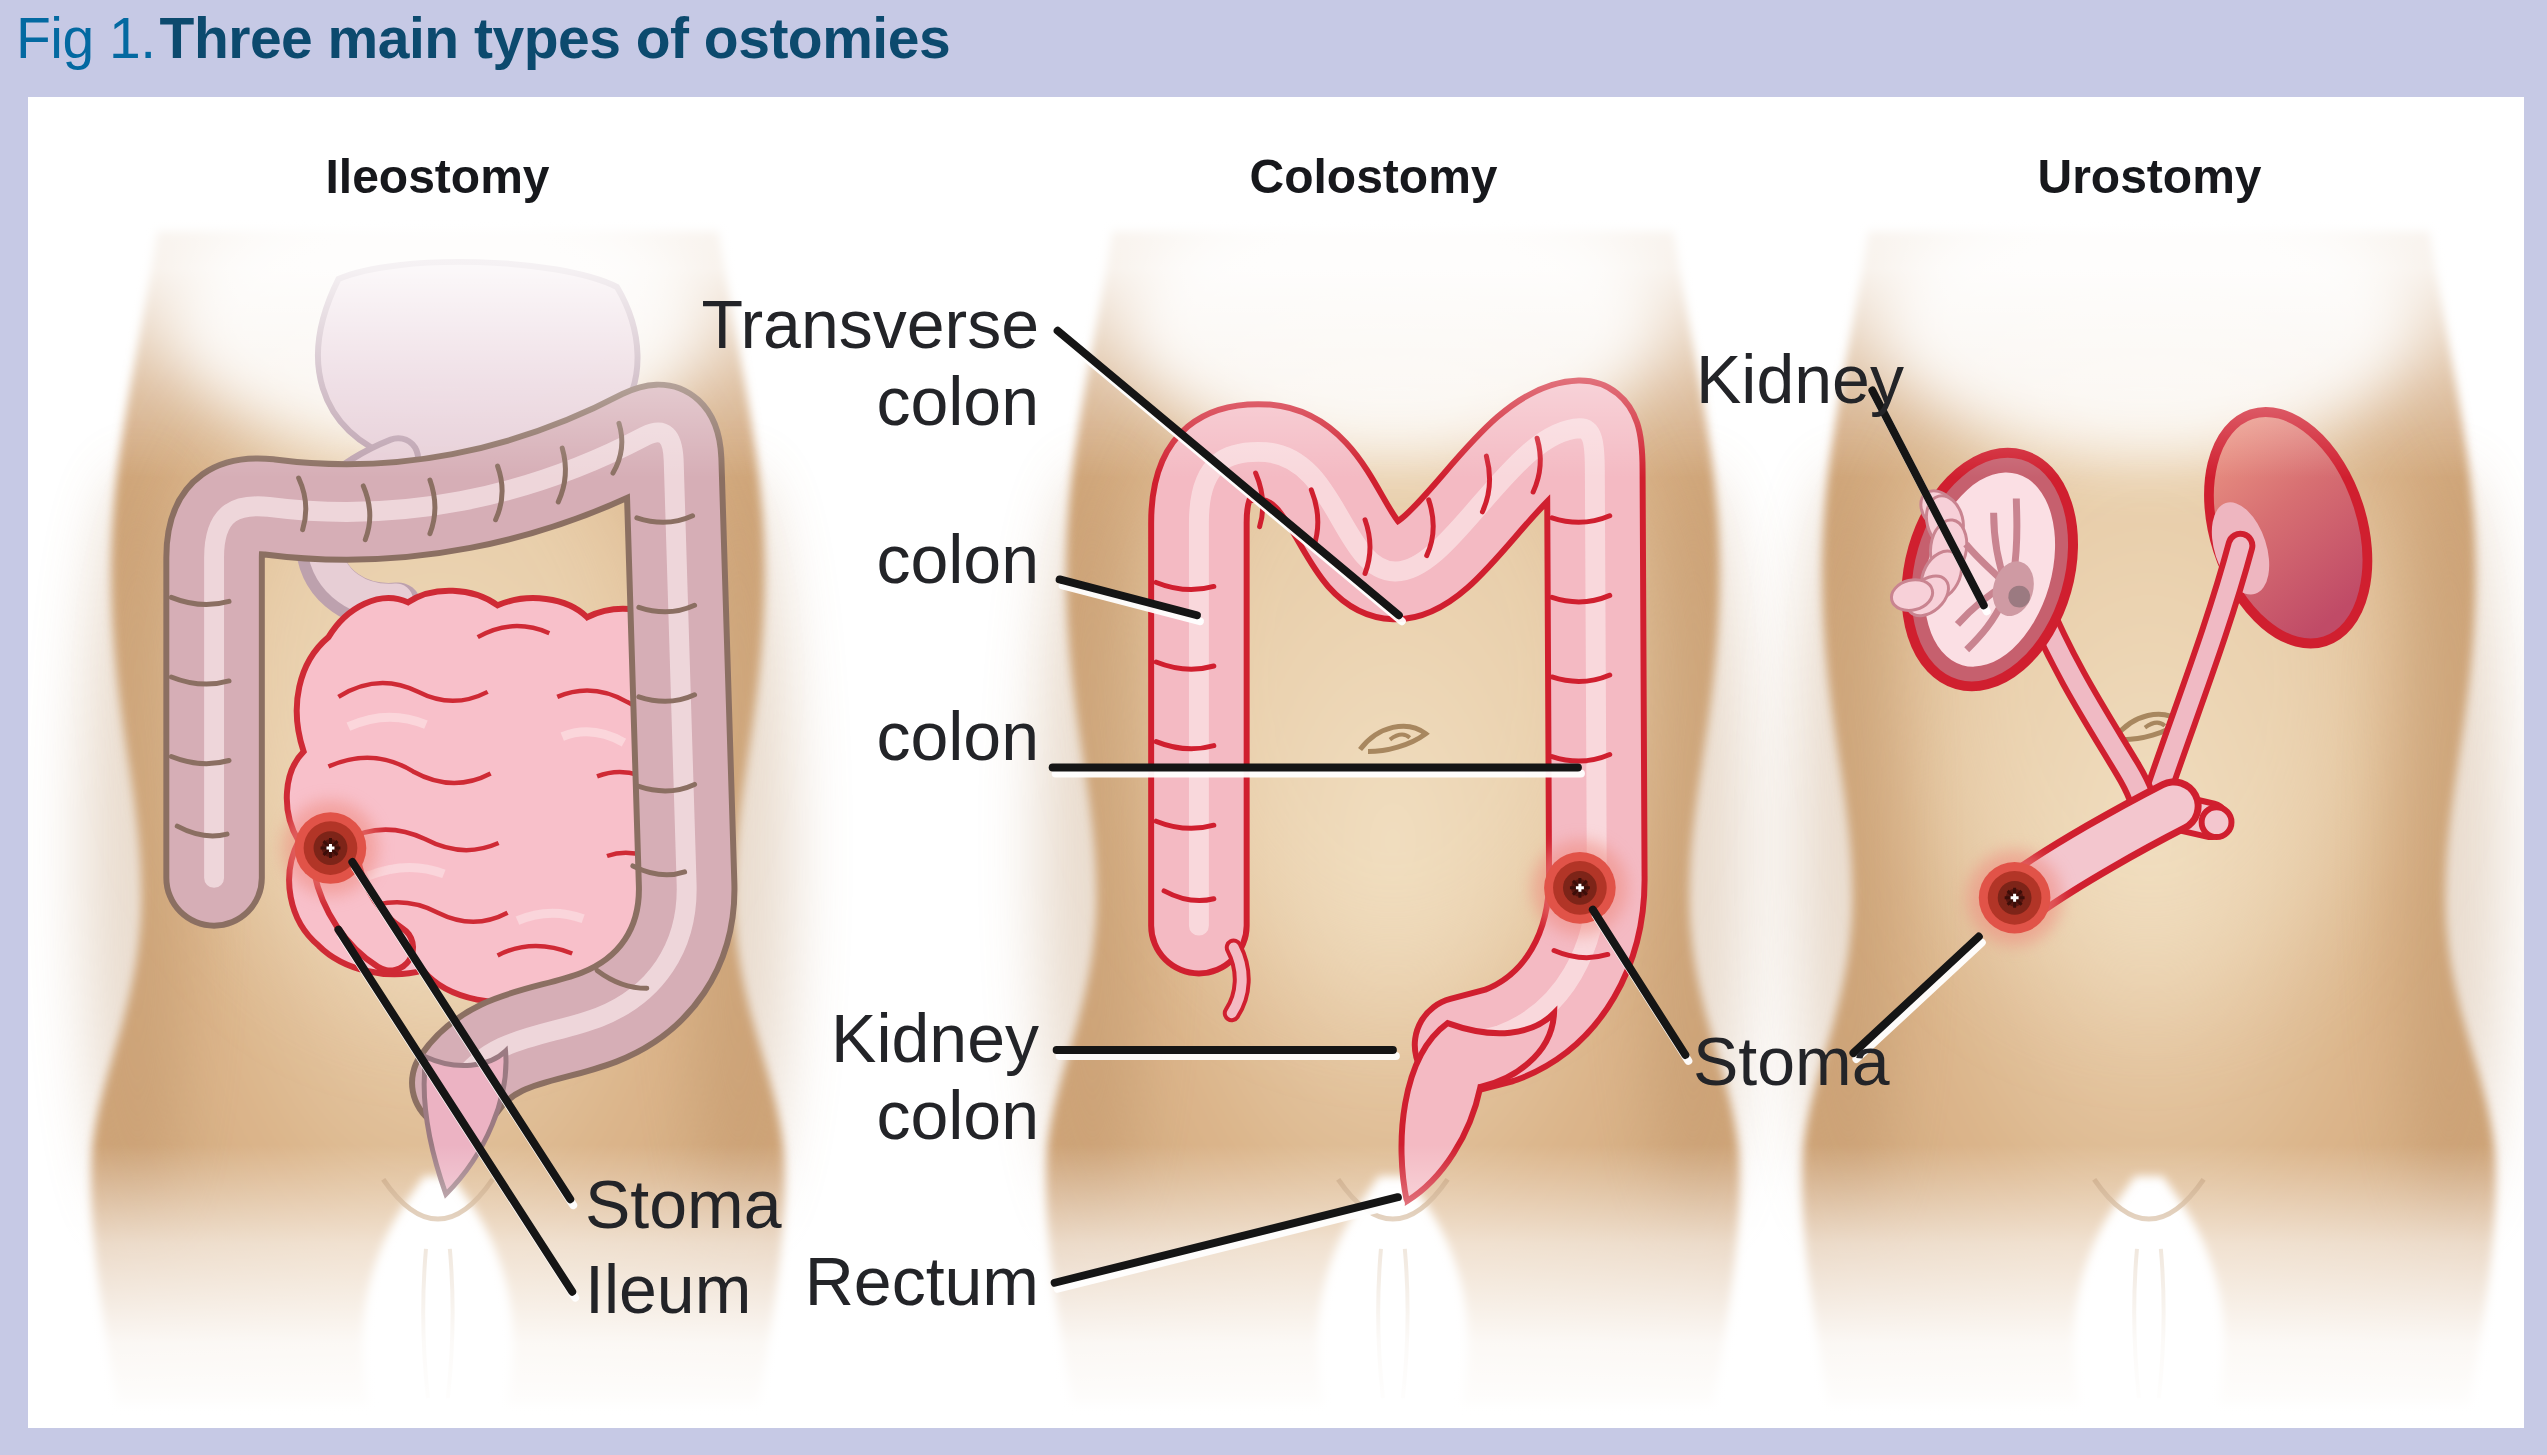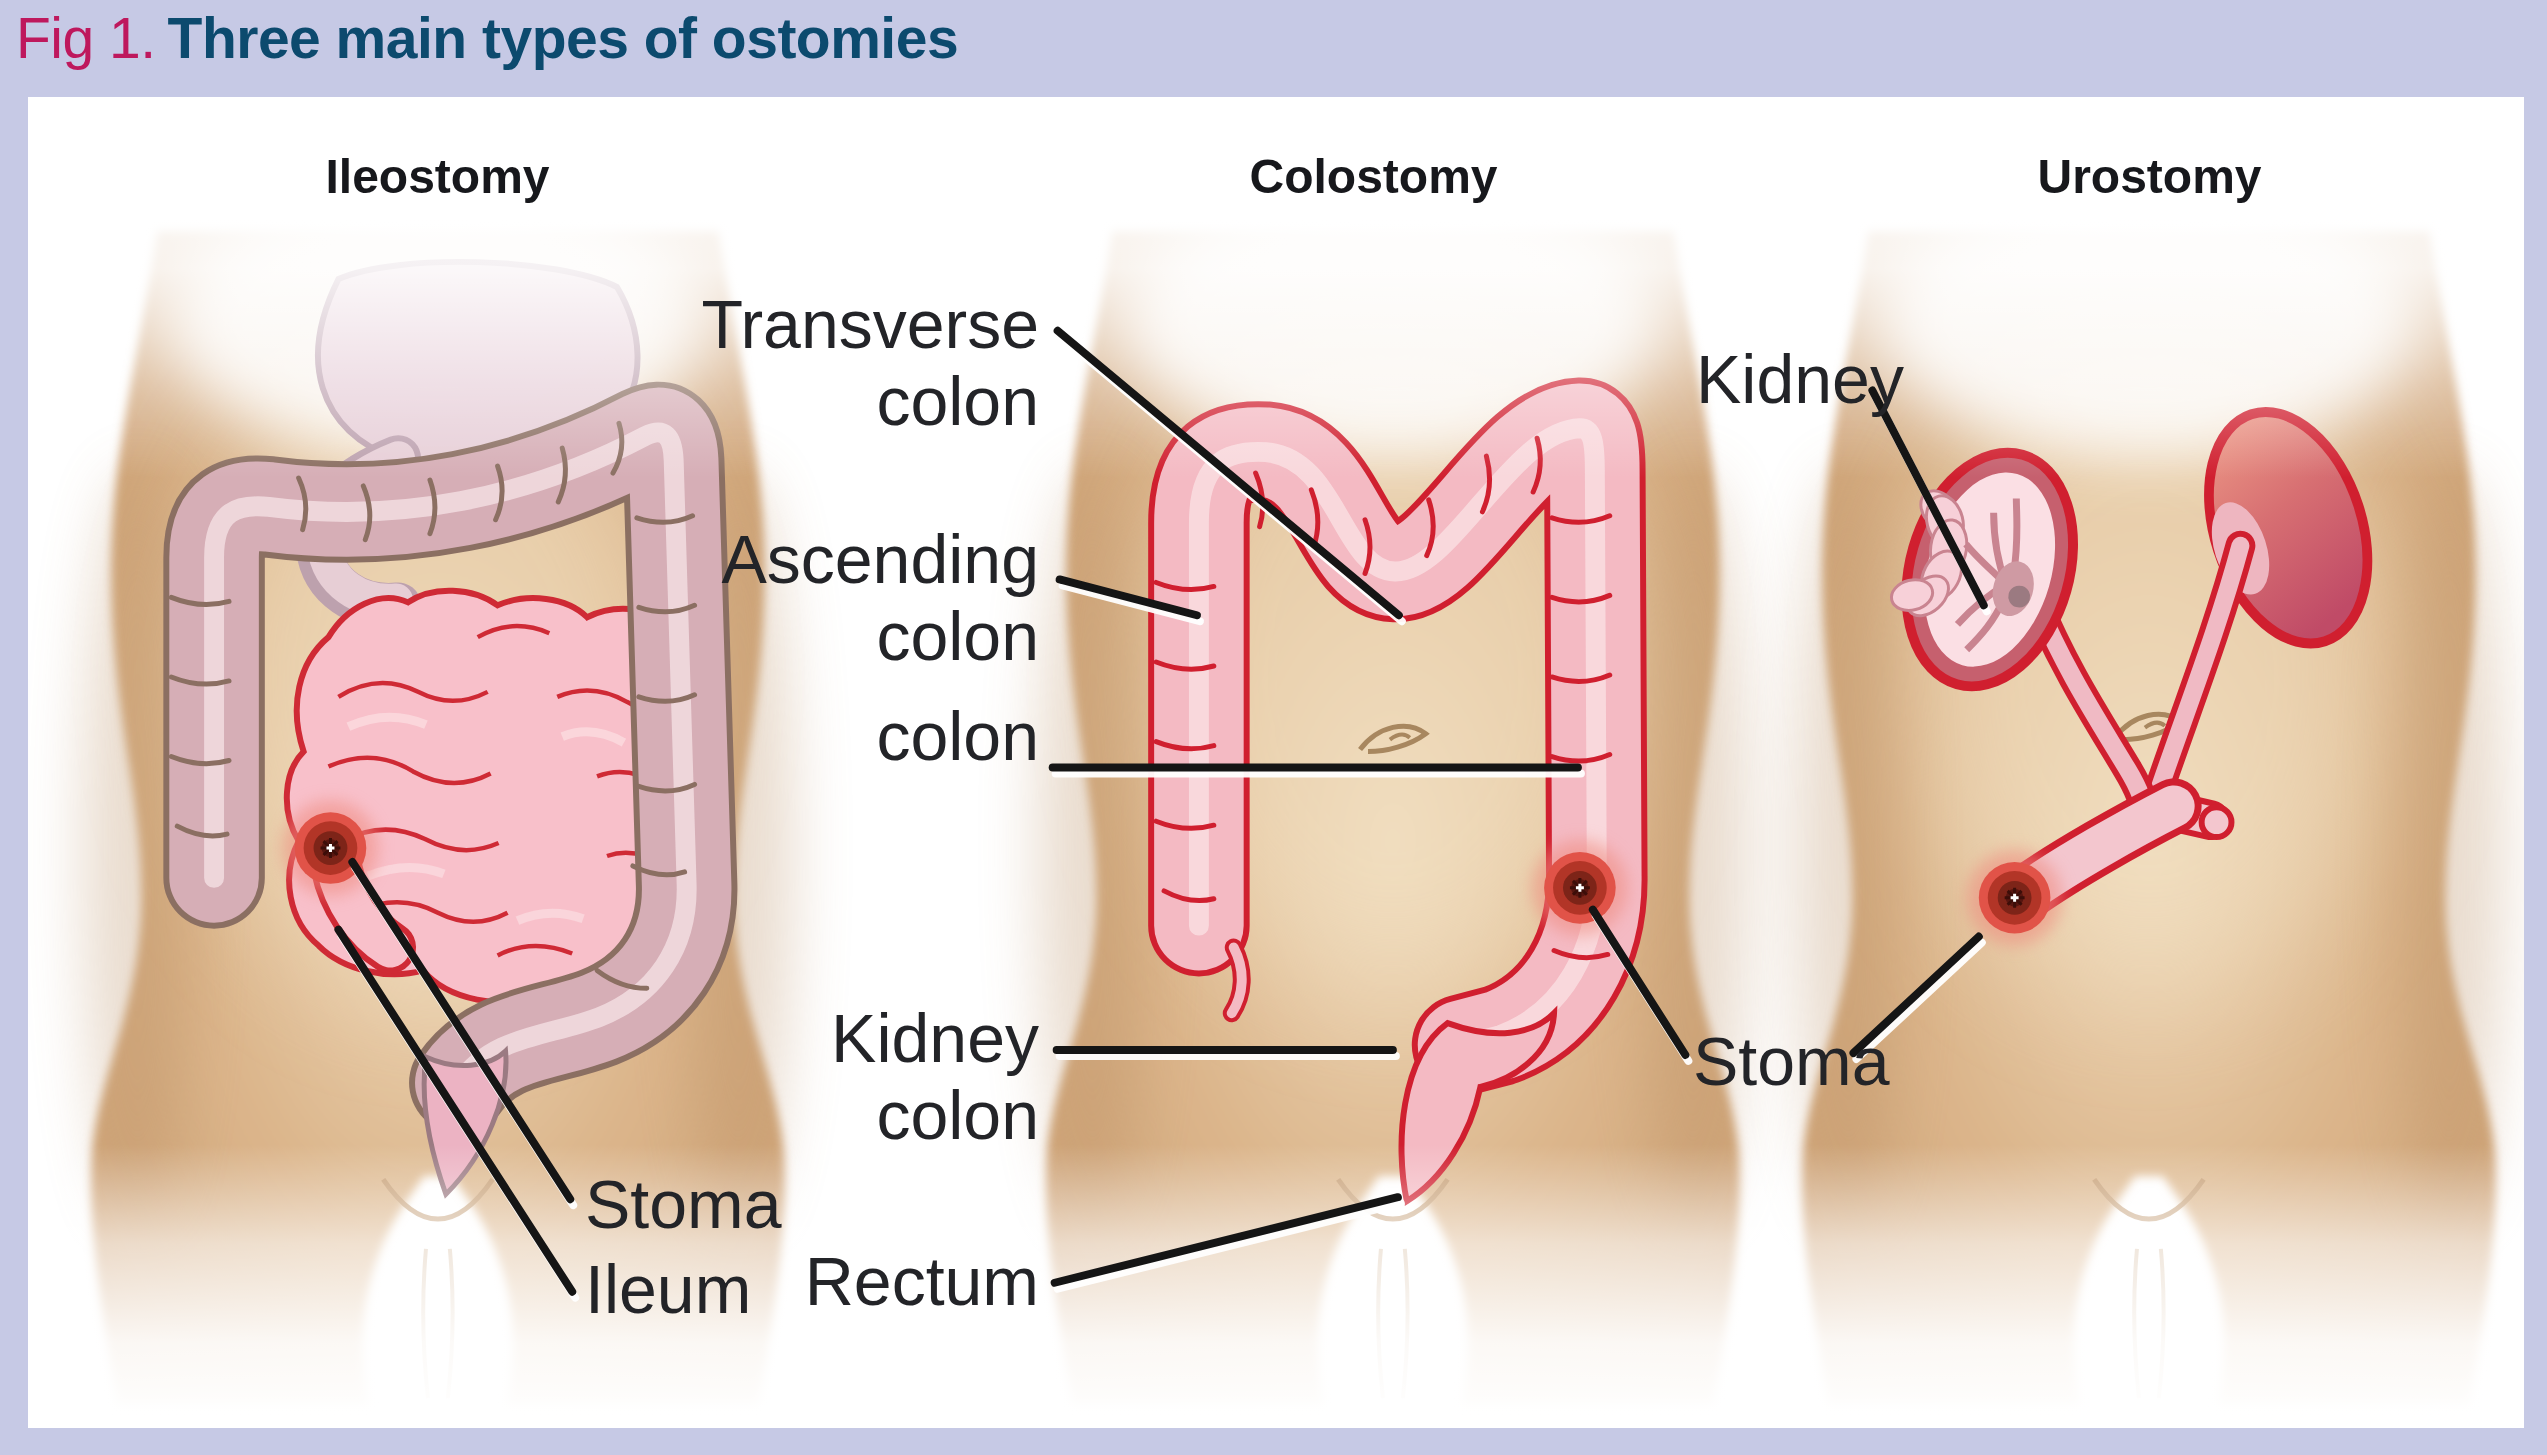--- a/index.html
+++ b/index.html
@@ -7,21 +7,21 @@
     width:2547px;height:1456px;overflow:hidden;
     background:#c6c9e5;
     font-family:"Liberation Sans", sans-serif;
     position:relative;
   }
   #root{position:absolute;inset:0;width:2547px;height:1456px;}
   .caption{
     position:absolute;left:16px;top:2px;white-space:nowrap;
     font-size:57px;line-height:72px;letter-spacing:-0.5px;
   }
-  .caption .prefix{color:#be185d;font-weight:400;margin-right:12px;}
+  .caption .prefix{color:#0369a1;font-weight:400;margin-right:4px;}
   .caption .strong{color:#0c4a6e;font-weight:700;}
   .panel{
     position:absolute;left:28px;top:97px;width:2496px;height:1331px;
     background:#ffffff;
   }
   .art{position:absolute;left:28px;top:97px;width:2496px;height:1331px;}
   .ptitle{
     position:absolute;top:149px;width:597px;text-align:center;
     font-size:48px;font-weight:700;color:#17181c;line-height:56px;
   }
@@ -299,21 +299,20 @@
 
   <div class="ptitle" id="title-colostomy">Colostomy</div>
   <div class="ptitle" id="title-ileostomy">Ileostomy</div>
   <div class="ptitle" id="title-urostomy">Urostomy</div>
 
   <div class="lbl right" style="top:286px;">
     <div>Transverse</div>
     <div>colon</div>
   </div>
   <div class="lbl right" style="top:521px;">
-    <div>Ascending</div>
     <div>colon</div>
   </div>
   <div class="lbl right" style="top:698px;">
     <div>colon</div>
   </div>
   <div class="lbl right" style="top:1000px;">
     <div>Kidney</div>
     <div>colon</div>
   </div>
   <div class="lbl right" style="top:1243px;">Rectum</div>

